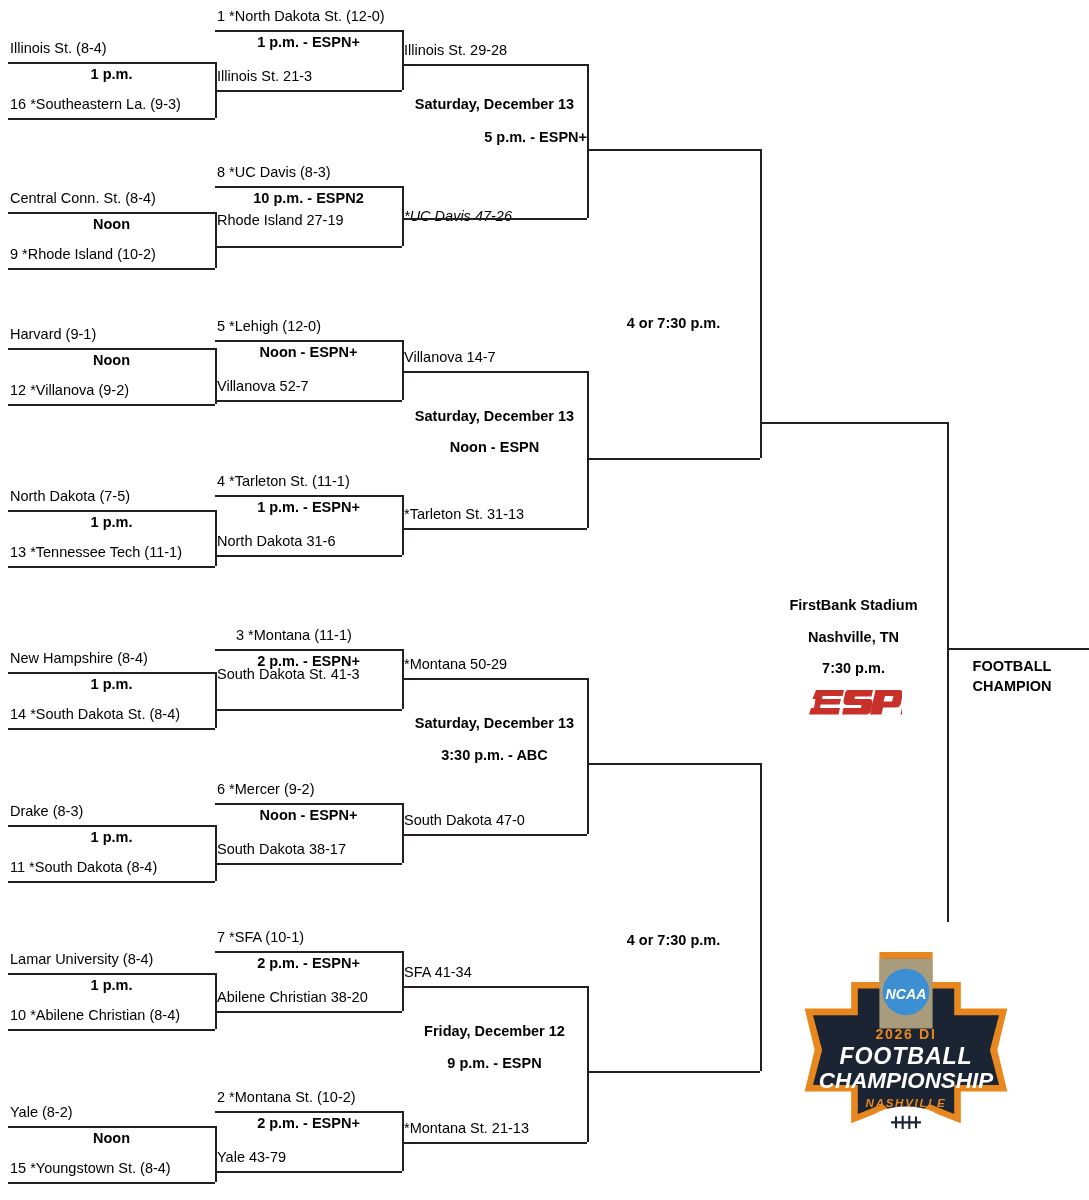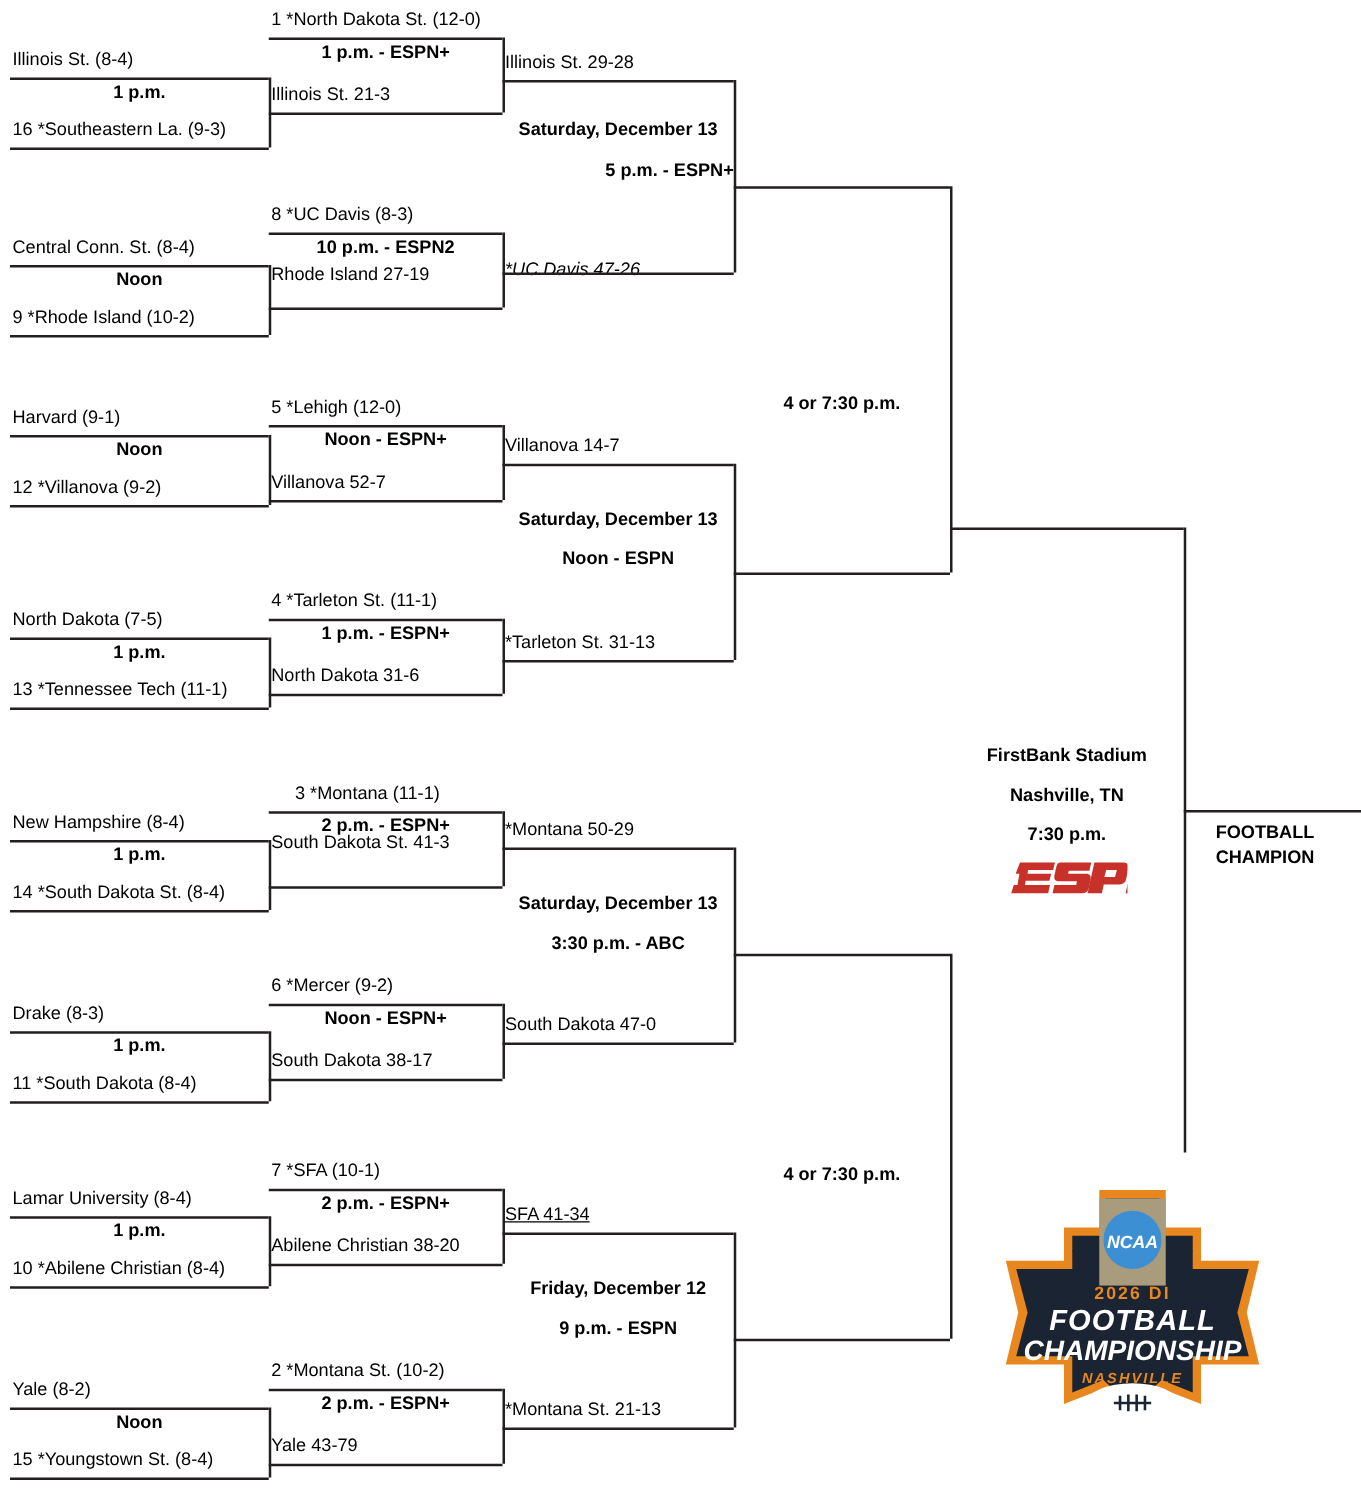--- a/index.html
+++ b/index.html
@@ -229,21 +229,21 @@
     <div class="lbl" style="left:404px; top:656px;">*Montana 50-29</div>
     <div class="hline" style="left:402px; top:678px; width:185px;"></div>
     <div class="lbl bold center" style="left:402px; top:715px; width:185px;">Saturday, December 13</div>
     <div class="lbl bold center" style="left:402px; top:747px; width:185px;">3:30 p.m. - ABC</div>
     <div class="lbl" style="left:404px; top:812px;">South Dakota 47-0</div>
     <div class="hline" style="left:402px; top:834px; width:185px;"></div>
     <div class="vline" style="left:587px; top:678px; height:156px;"></div>
   </div>
 
   <div>
-    <div class="lbl" style="left:404px; top:964px;text-decoration:underline;">SFA 41-34</div>
+    <div class="lbl" style="left:404px; top:964px;">SFA 41-34</div>
     <div class="hline" style="left:402px; top:986px; width:185px;"></div>
     <div class="lbl bold center" style="left:402px; top:1023px; width:185px;">Friday, December 12</div>
     <div class="lbl bold center" style="left:402px; top:1055px; width:185px;">9 p.m. - ESPN</div>
     <div class="lbl" style="left:404px; top:1120px;">*Montana St. 21-13</div>
     <div class="hline" style="left:402px; top:1142px; width:185px;"></div>
     <div class="vline" style="left:587px; top:986px; height:156px;"></div>
   </div>
 
   <div>
     <div class="hline" style="left:587px; top:149px; width:173px;"></div>

